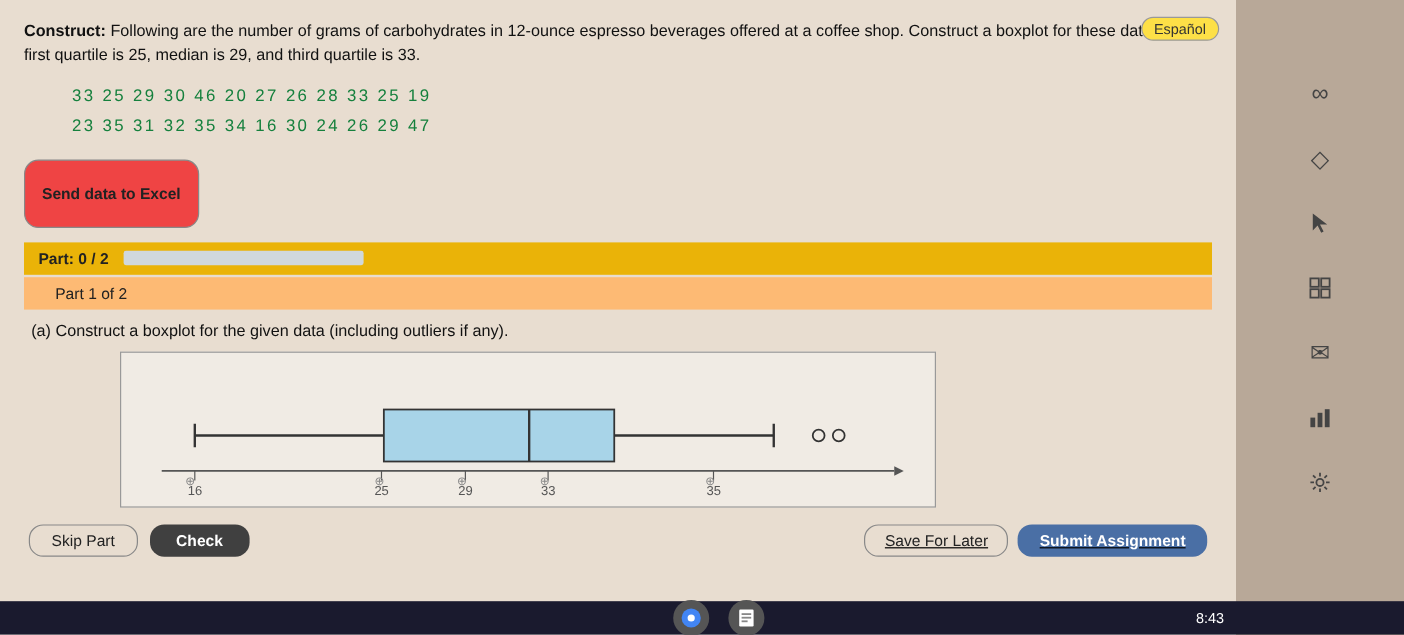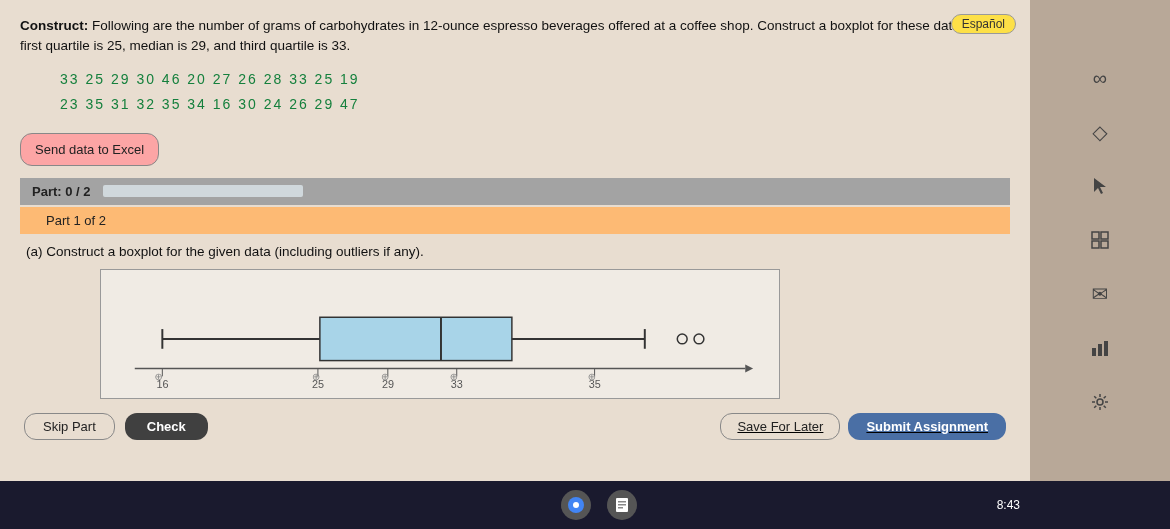--- a/index.html
+++ b/index.html
@@ -53,31 +53,32 @@
       color: #15803d;
     }
 
     .data-table div {
       letter-spacing: 2px;
     }
 
     .send-excel-btn {
       border: 1px solid #888;
       border-radius: 12px;
-      padding: 8px 14px;
-      background: #fca5a5;
+      padding: 20px 14px;
+      background: #ef4444;
       font-size: 13px;
       cursor: pointer;
       color: #222;
       margin: 8px 0 12px 0;
       display: inline-block;
+      font-weight: bold;
     }
 
     .part-header {
-      background: #a3a3a3;
+      background: #eab308;
       padding: 6px 12px;
       font-size: 13px;
       font-weight: bold;
       color: #222;
       margin-bottom: 2px;
       display: flex;
       align-items: center;
       gap: 12px;
     }
 
@@ -225,21 +226,21 @@
       cursor: pointer;
       border-radius: 4px;
     }
 
     
     .taskbar {
       position: absolute;
       bottom: 0;
       left: 0;
       right: 0;
-      height: 48px;
+      height: 28px;
       background: #1a1a2e;
       display: flex;
       align-items: center;
       justify-content: center;
       gap: 16px;
       padding-left: 28px;
     }
 
     .taskbar-icon {
       width: 30px;

